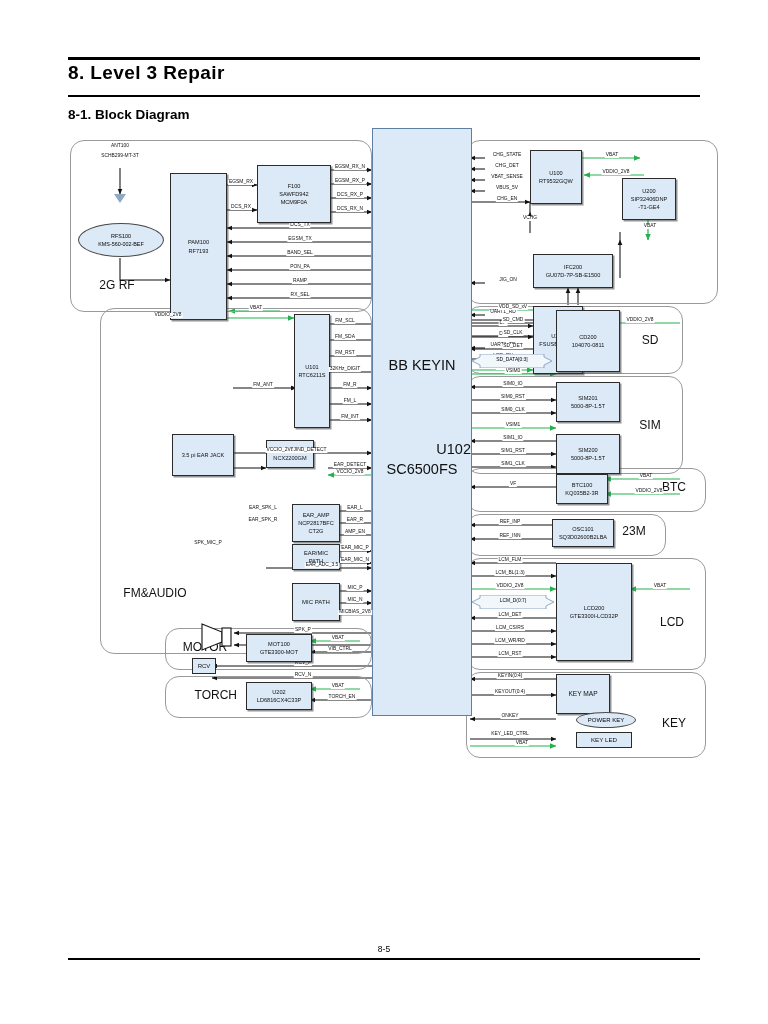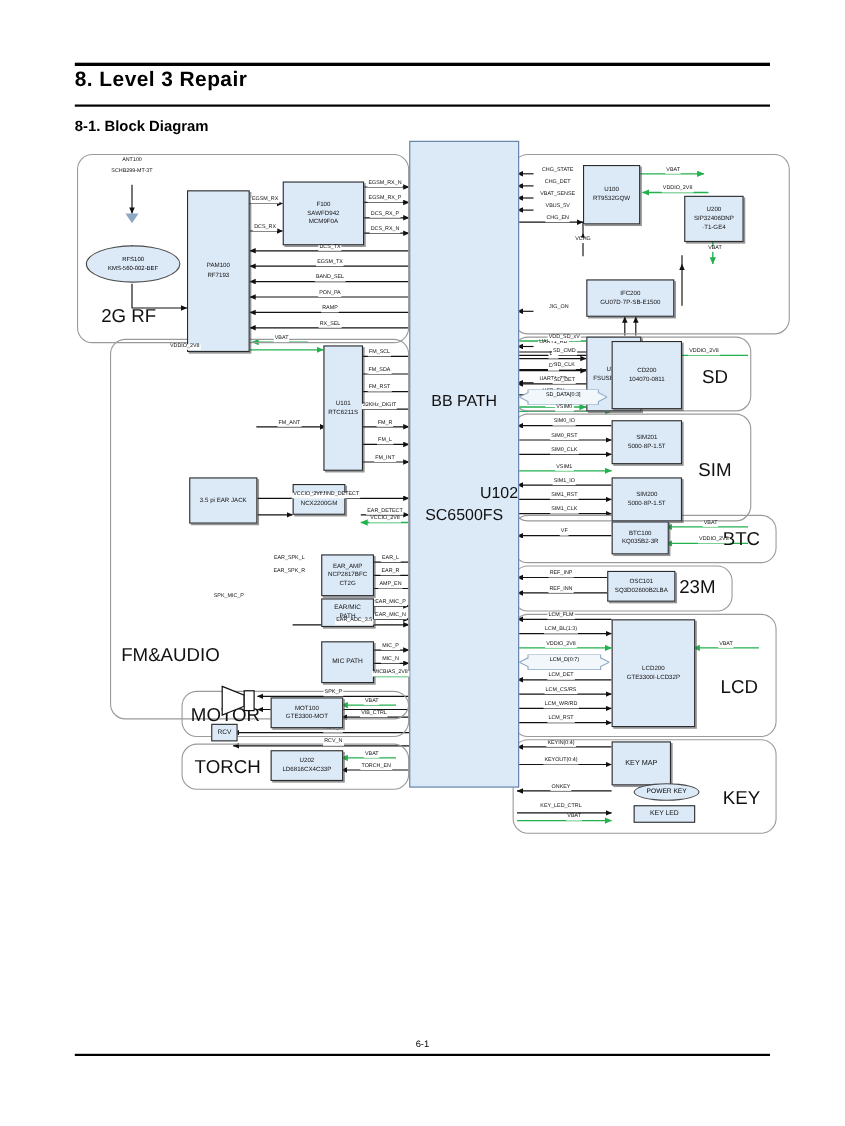--- a/index.html
+++ b/index.html
@@ -22,21 +22,21 @@
   #f-rule{top:958px;height:2px;}
   .foot1{position:absolute;left:0;top:964px;width:768px;text-align:center;font-size:11.5px;}
   .foot2{position:absolute;left:0;top:983px;width:768px;text-align:center;font-size:7.8px;}
 
   
   #diagram{position:absolute;left:60px;top:128px;width:660px;height:600px;}
   #wires{position:absolute;left:0;top:0;width:660px;height:600px;overflow:visible;}
 
   
   .group{position:absolute;border:1px solid #9a9a9a;border-radius:14px;background:transparent;}
-  .group-label{position:absolute;font-size:17px;color:#111;white-space:pre-line;text-align:center;}
+  .group-label{position:absolute;font-size:12px;color:#111;white-space:pre-line;text-align:center;}
 
   
   .chip{position:absolute;background:#dce9f7;border:1px solid #2b2b2b;
         box-shadow:1.5px 1.5px 0 rgba(60,60,60,.55);
         display:flex;flex-direction:column;align-items:center;justify-content:center;
         font-size:5.6px;line-height:1.45;text-align:center;color:#111;}
   .chip.plain{box-shadow:none;}
   .chip .l{display:block;}
 
   .ellipse{position:absolute;background:#dce9f7;border:1px solid #4a4a4a;border-radius:50%;
@@ -261,21 +261,21 @@
     <div class="group-label" style="left:568px;top:290px;width:44px;">SIM</div>
     <div class="group-label" style="left:592px;top:352px;width:44px;">BTC</div>
     <div class="group-label" style="left:552px;top:396px;width:44px;">23M</div>
     <div class="group-label" style="left:588px;top:487px;width:48px;">LCD</div>
     <div class="group-label" style="left:590px;top:588px;width:48px;">KEY</div>
     <div class="group-label" style="left:50px; top:458px;width:90px;">FM&amp;AUDIO</div>
     <div class="group-label" style="left:113px;top:512px;width:64px;">MOTOR</div>
     <div class="group-label" style="left:113px;top:560px;width:64px;text-align:right;">TORCH</div>
 
     <div id="bbband">
-      <div class="t1">BB PATH</div>
+      <div class="t1">BB KEYIN</div>
       <div class="t2">U102</div>
       <div class="t3">SC6500FS</div>
     </div>
 
     <div class="ant" style="left:54px;top:66px;"></div>
     <div class="sig c" style="left:60px;top:16px;">ANT100</div>
     <div class="sig c" style="left:60px;top:26px;">SCHB299-MT-3T</div>
 
     <div class="ellipse" style="left:18px;top:95px;width:84px;height:32px;">
       <span class="l">RFS100</span>
@@ -499,16 +499,16 @@
       <span class="l">U202</span>
       <span class="l">LD6816CX4C33P</span>
     </div>
     <div class="sig c" style="left:278px;top:508px;">VBAT</div>
     <div class="sig c" style="left:280px;top:519px;">VIB_CTRL</div>
     <div class="sig c" style="left:278px;top:556px;">VBAT</div>
     <div class="sig c" style="left:282px;top:567px;">TORCH_EN</div>
 
   </div>
 
-  <div class="page-num">6-1</div>
+  <div class="page-num">8-5</div>
   <div class="rule-thick" id="f-rule"></div>
 
 </div>
 
 </body></html>

